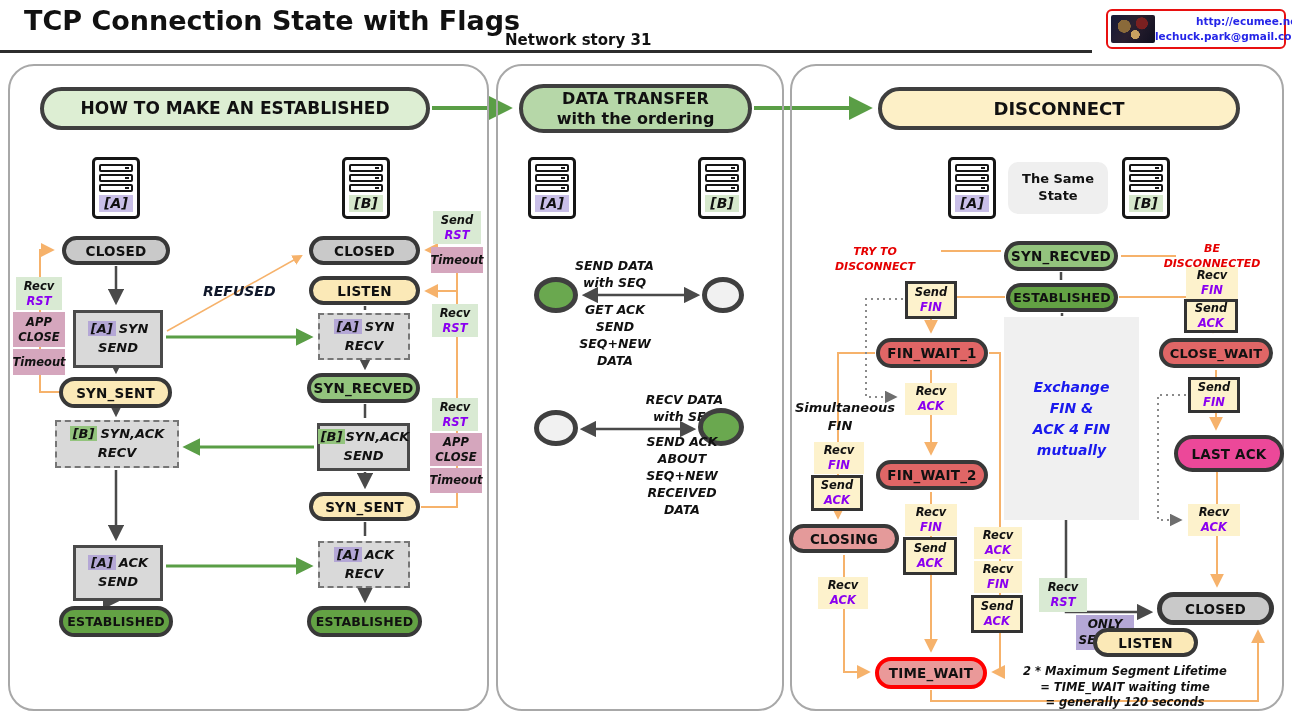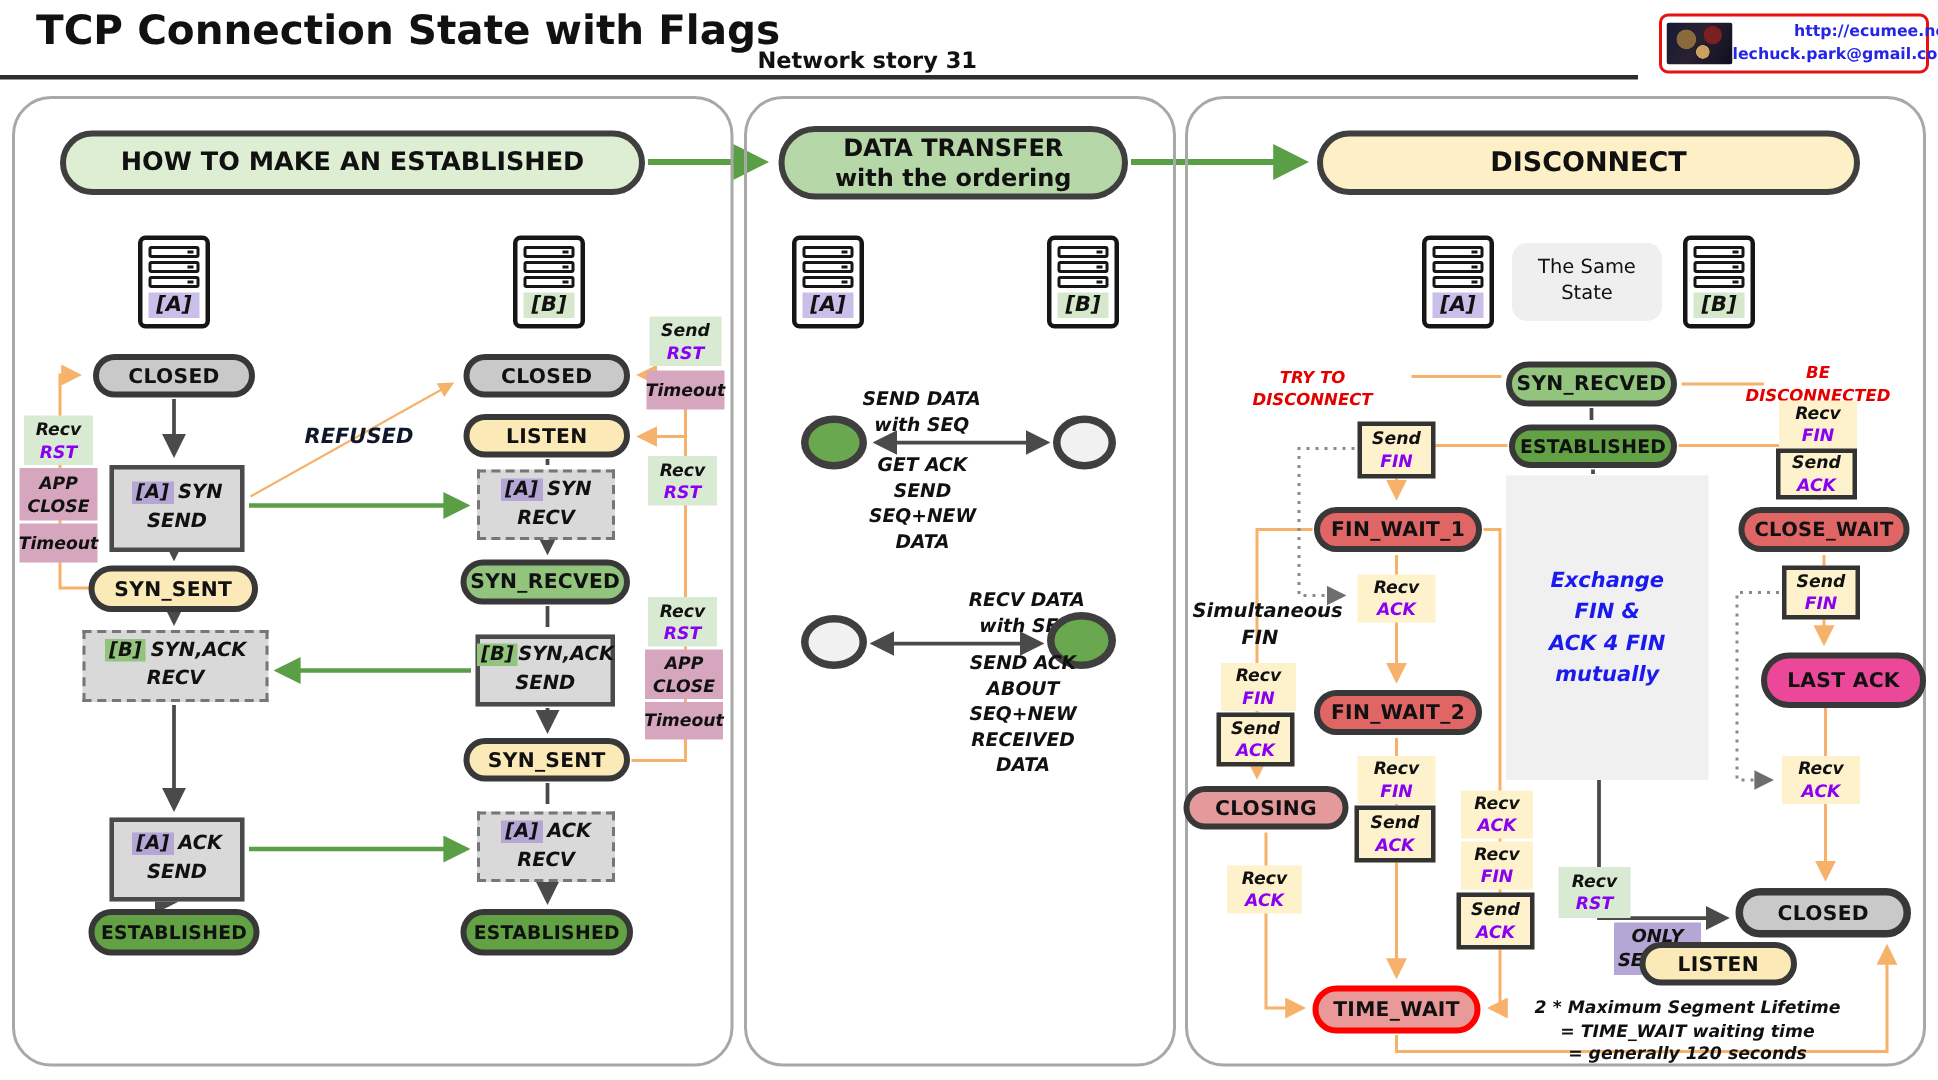--- a/index.html
+++ b/index.html
@@ -279,21 +279,21 @@
 RECEIVED
 DATA</div>
 
 <div class="server abs" style="left:948px;top:157px;width:48px;height:62px">
   <div class="sbar"></div>
     <div class="sbar"></div>
     <div class="sbar"></div>
   <div class="slabel" style="background:#c9bfe8">[A]</div>
 </div>
 <div class="abs ml" style="left:1008px;top:162px;width:100px;height:52px;background:#efefef;border-radius:10px;
-     display:flex;align-items:center;justify-content:center;font-weight:normal;font-size:13px;text-align:center;line-height:1.3">The Same
+     display:flex;align-items:center;justify-content:center;font-weight:bold;font-size:13px;text-align:center;line-height:1.3">The Same
 State</div>
 <div class="server abs" style="left:1122px;top:157px;width:48px;height:62px">
   <div class="sbar"></div>
     <div class="sbar"></div>
     <div class="sbar"></div>
   <div class="slabel" style="background:#d6e8cc">[B]</div>
 </div>
 
 <div class="txt red-txt ml abs" style="left:829px;top:245px;width:92px">TRY TO
 DISCONNECT</div>

